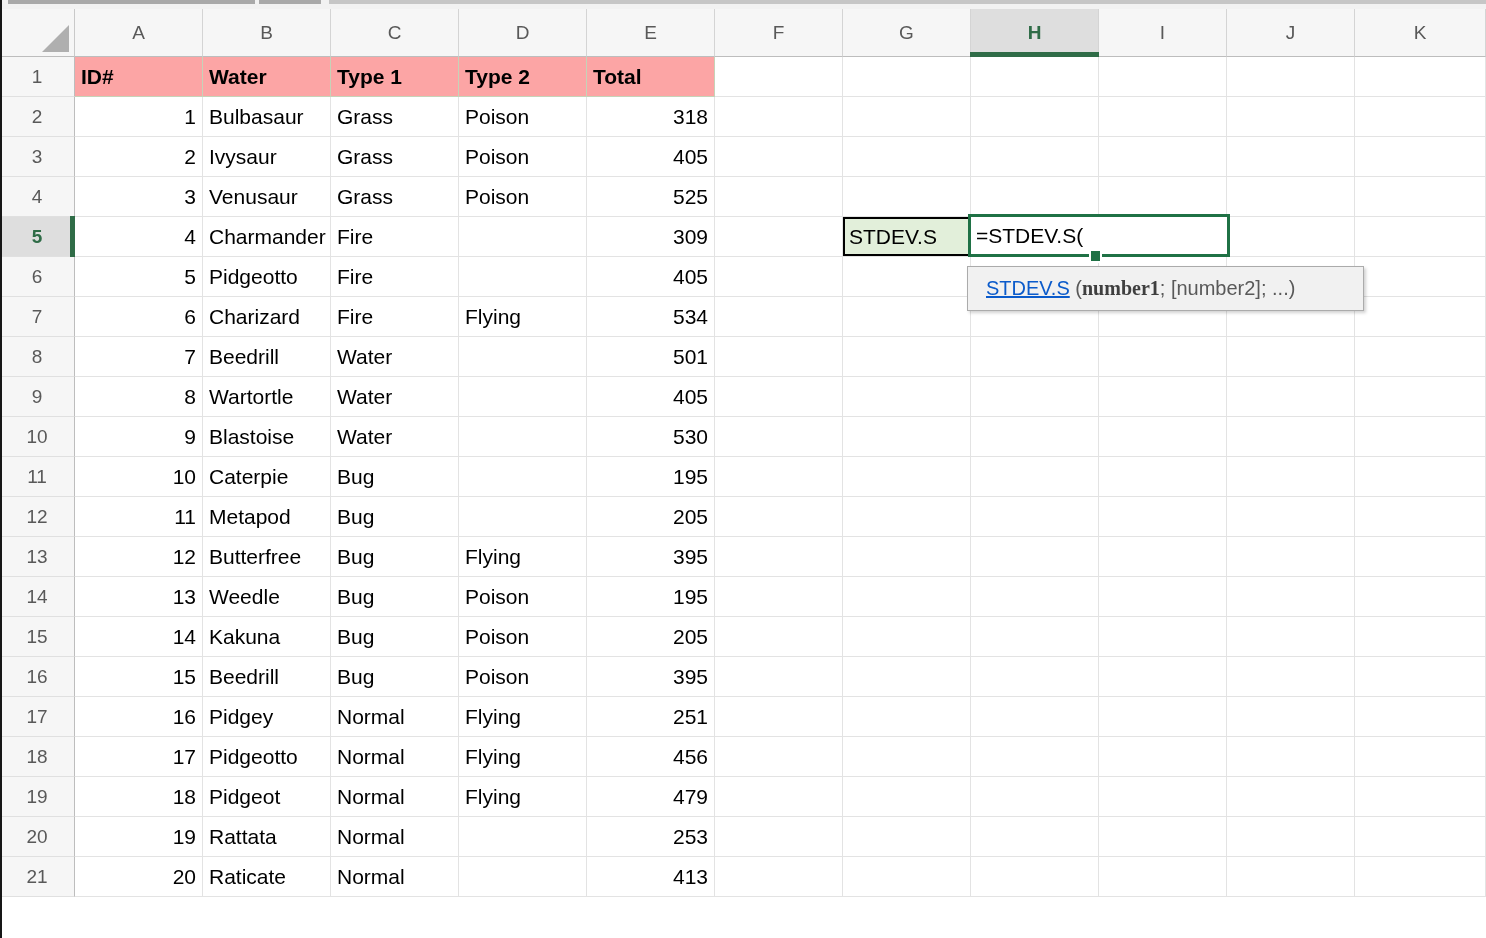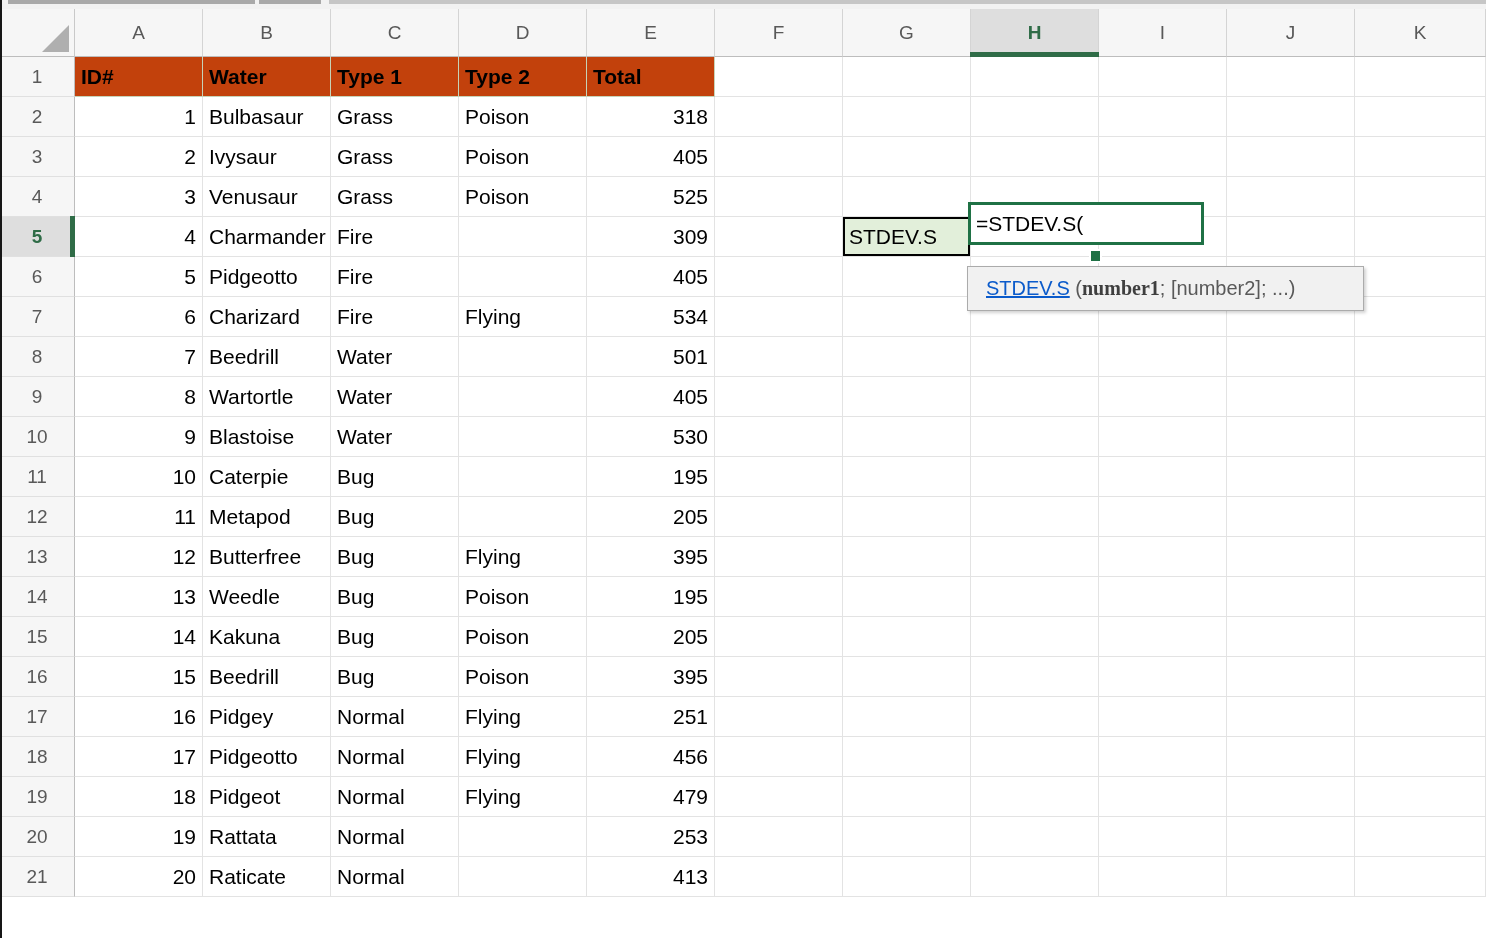--- a/index.html
+++ b/index.html
@@ -30,25 +30,25 @@
         border-bottom:1px solid #E0E0E0;display:flex;align-items:center;justify-content:center;
         font-size:19px;color:#595959;box-sizing:border-box;position:relative;}
   .rowh.selected{background:#DEDEDE;color:#2F6C47;font-weight:bold;}
   .rowh.selected::after{content:"";position:absolute;right:-1px;top:-1px;bottom:-1px;
         width:5px;background:#2F6C47;z-index:2;}
   .cell{width:128px;flex:none;border-right:1px solid #E3E3E3;border-bottom:1px solid #E3E3E3;
         box-sizing:border-box;font-size:21px;color:#000;white-space:nowrap;overflow:hidden;
         display:flex;align-items:center;padding:0 6px;background:#fff;}
   .cell:last-child{flex:1;}
   .cell.num{justify-content:flex-end;}
-  .cell.thead{background:#c2410c;font-weight:bold;
+  .cell.thead{background:#fca5a5;font-weight:bold;
         border-right-color:#C6D3B8;border-bottom-color:#C6D3B8;}
   .cell.named{background:#E2EFDA;box-shadow:inset 0 0 0 2px #000;}
   
-  .editbox{position:absolute;left:968px;top:202px;width:236px;height:43px;box-sizing:border-box;
+  .editbox{position:absolute;left:968px;top:214px;width:262px;height:43px;box-sizing:border-box;
         border:3px solid #1F7145;background:#fff;display:flex;align-items:center;
         padding-left:5px;font-size:21px;color:#000;z-index:5;}
   .fillhandle{position:absolute;left:1089px;top:249px;width:9px;height:10px;background:#1F7145;
         border:2px solid #fff;z-index:6;}
   
   .tooltip{position:absolute;left:967px;top:266px;width:397px;height:45px;box-sizing:border-box;
         background:#F1F1F1;border:1px solid #ABABAB;box-shadow:2px 2px 3px rgba(0,0,0,.18);
         display:flex;align-items:center;padding-left:18px;font-size:20px;color:#595959;z-index:7;
         white-space:pre;}
   .tooltip .fn{color:#0B5BCB;text-decoration:underline;cursor:pointer;}

